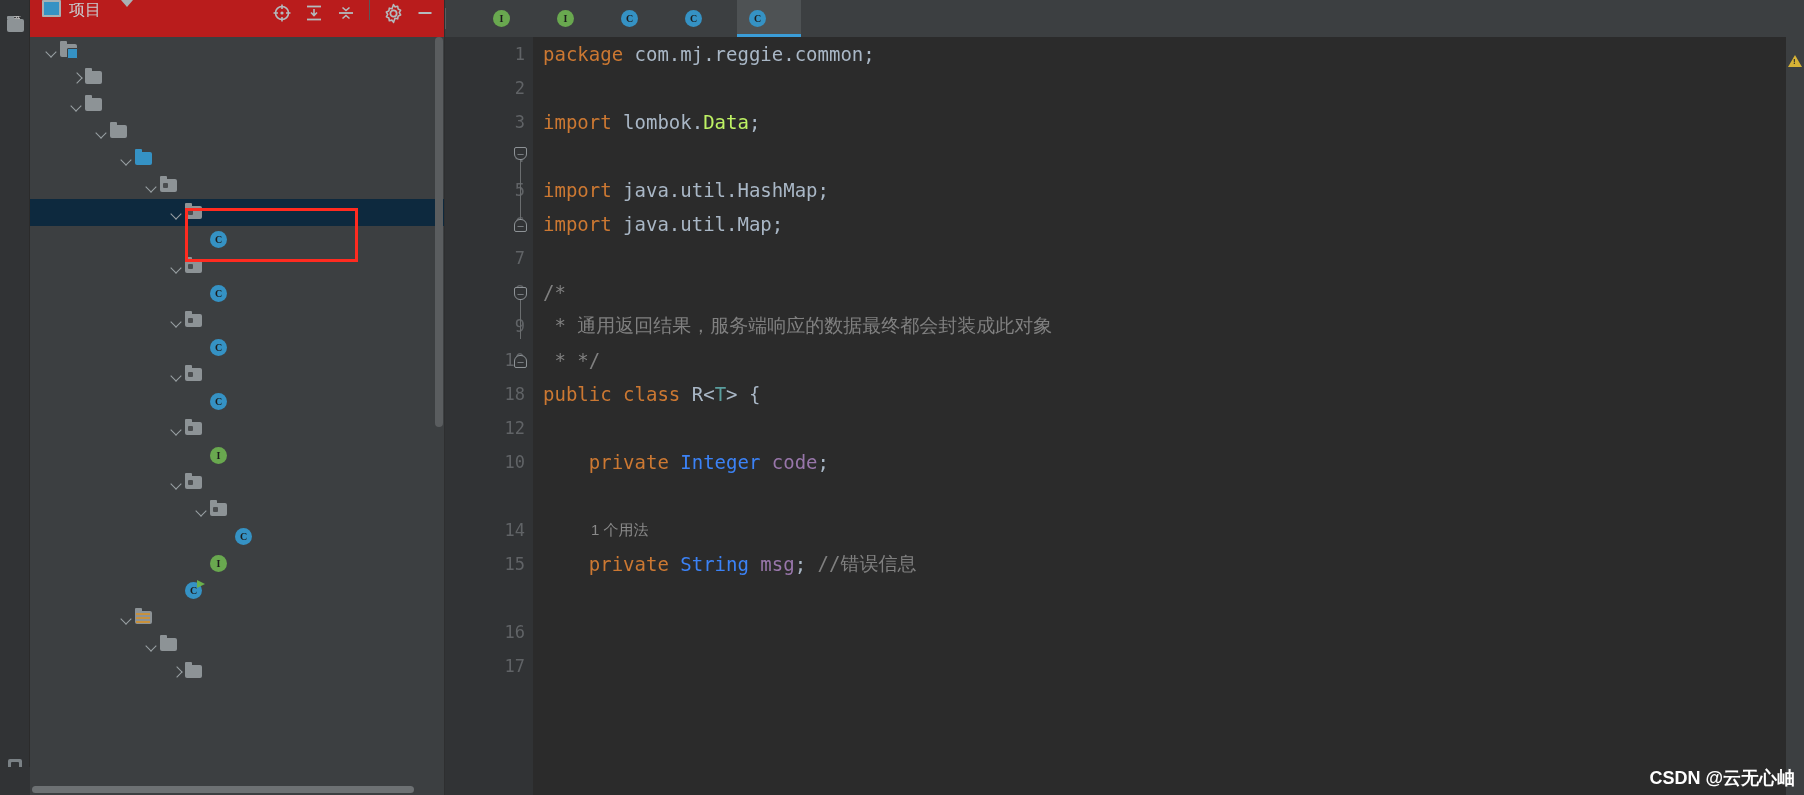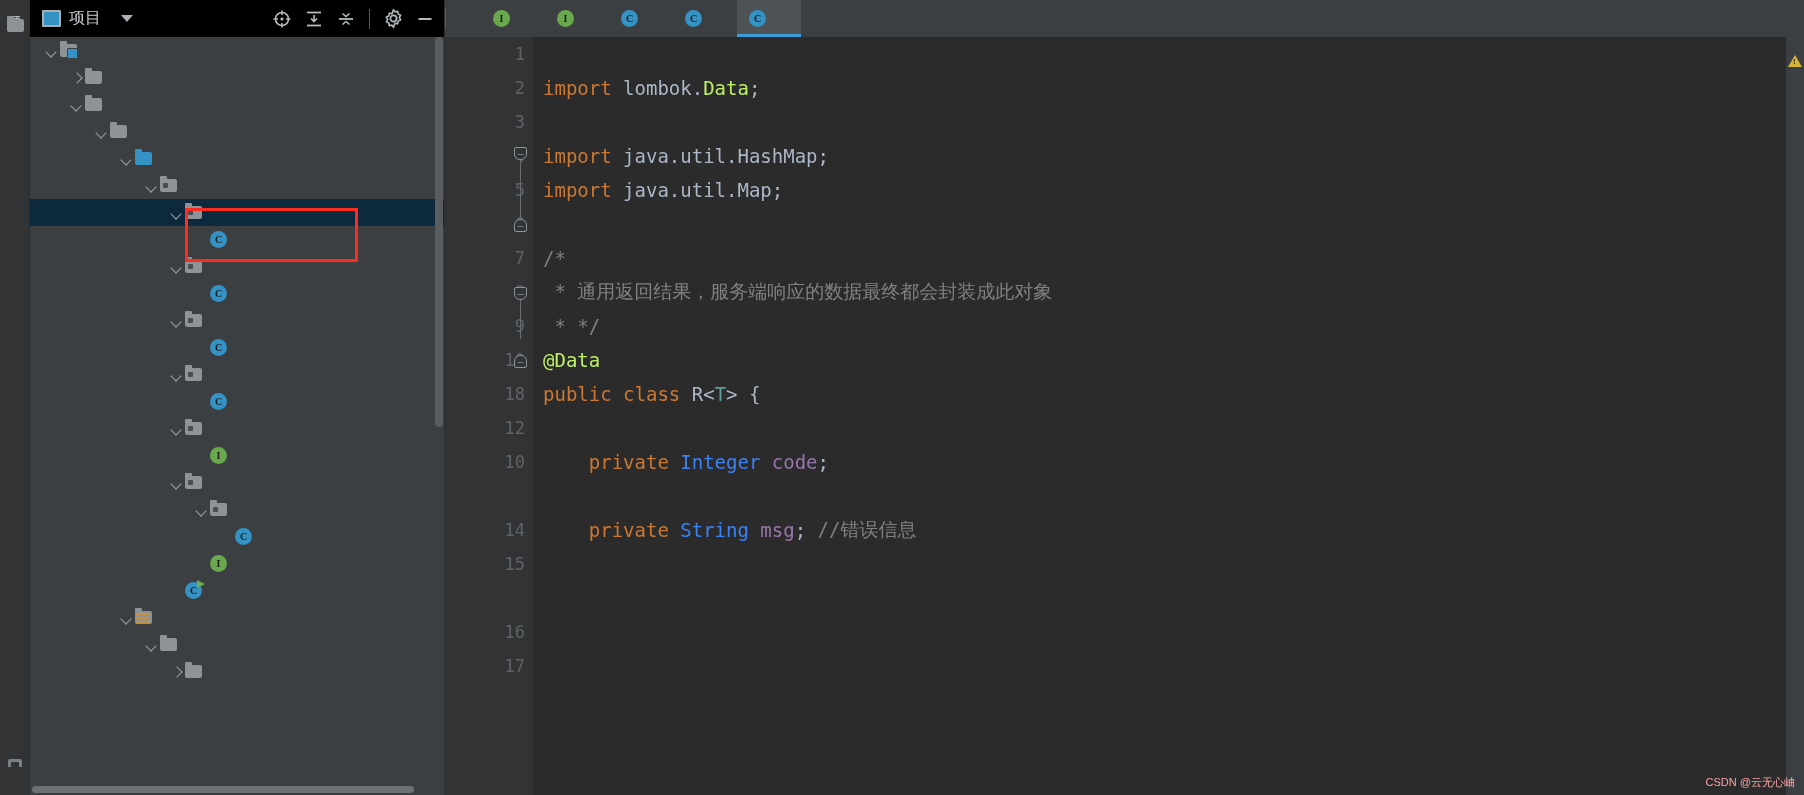--- a/index.html
+++ b/index.html
@@ -75,23 +75,23 @@
   
   .project-panel {
     width: 415px; flex: 0 0 415px;
     background: #3c3f41;
     position: relative;
     display: flex; flex-direction: column;
     border-right: 1px solid #2e2f30;
   }
   .project-header {
     height: 37px;
-    display: flex; align-items: center;
+    display: flex; 
     padding: 0 6px 0 12px;
-    background: #000000;
+    background: #b91c1c;
     gap: 6px;
   }
   .ph-icon {
     width: 19px; height: 17px;
     border: 2px solid #a8b0b3;
     border-radius: 1px;
     background: #3592c4;
     position: relative;
     flex: 0 0 auto;
   }
@@ -424,24 +424,25 @@
     position: absolute;
     left: 97px; top: 37px;
     width: 1050px; height: 4px;
     background: #555759;
   }
 
   
   .watermark {
     position: absolute;
     right: 9px; bottom: 5px;
-    color: #fca5a5;
-    font-size: 11px;
+    color: #ffffff;
+    font-size: 18px;
     z-index: 8;
     user-select: none;
+    font-weight: bold;
   }
 
   
   .bottomstrip {
     position: absolute;
     left: 0; bottom: 0;
     width: 30px; height: 28px;
     background: #313335;
   }
 </style>
@@ -725,34 +726,35 @@
           <div class="fold-line" style="top:116px; height:78px;"></div>
           <div class="fold open" style="top:110px;">–</div>
           <div class="fold end" style="top:182px;">–</div>
           <div class="fold-line" style="top:256px; height:46px;"></div>
           <div class="fold open" style="top:250px;">–</div>
           <div class="fold end" style="top:318px;">–</div>
         </div>
       </div>
       <div class="code-body">
         <div id="code-host">
+            <div class="cline"><span class="kw">package</span><span class="punc"> com.mj.reggie.common;</span></div>
             <div class="cline"></div>
             <div class="cline"><span class="kw">import</span><span class="punc"> lombok.</span><span class="ann">Data</span><span class="punc">;</span></div>
             <div class="cline"></div>
             <div class="cline"><span class="kw">import</span><span class="punc"> java.util.HashMap;</span></div>
             <div class="cline"><span class="kw">import</span><span class="punc"> java.util.Map;</span></div>
             <div class="cline"></div>
             <div class="cline"><span class="cmt">/*</span></div>
             <div class="cline"><span class="cmt"> * 通用返回结果，服务端响应的数据最终都会封装成此对象</span></div>
             <div class="cline"><span class="cmt"> * */</span></div>
-            <div class="cline"><span class="ann">@Data</span></div>
             <div class="cline"><span class="kw">public</span><span class="punc"> </span><span class="kw">class</span><span class="punc"> R&lt;</span><span class="gen">T</span><span class="punc">&gt; {</span></div>
             <div class="cline"></div>
             <div class="cline"><span class="punc">    </span><span class="kw">private</span><span class="typ"> Integer </span><span class="fld">code</span><span class="punc">;</span></div>
             <div class="cline"></div>
+            <div class="hint">1 个用法</div>
             <div class="cline"><span class="punc">    </span><span class="kw">private</span><span class="typ"> String </span><span class="fld">msg</span><span class="punc">;</span><span class="cmt"> //错误信息</span></div>
             <div class="cline"></div>
           </div>
       </div>
     </div>
 
     <div class="markerbar">
       <div class="warn-tri"></div>
     </div>
   </div>

